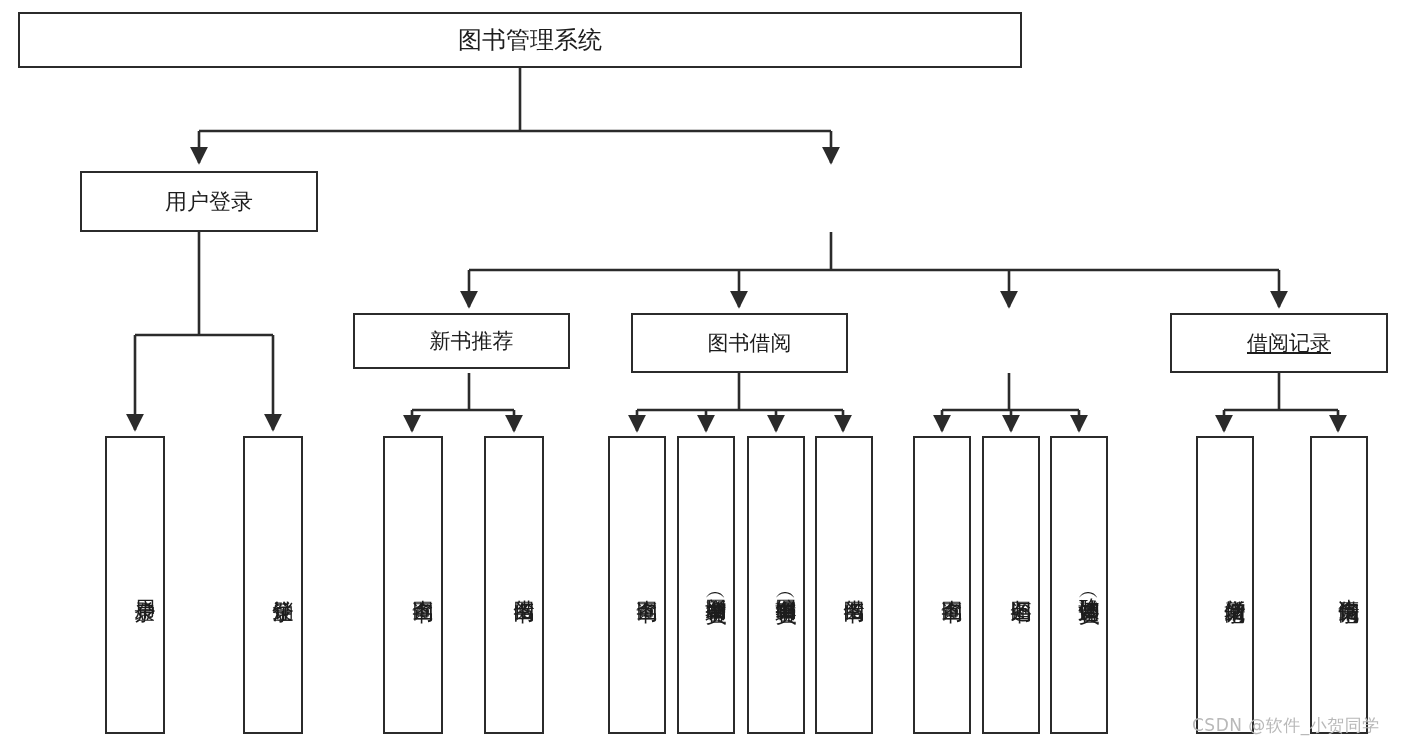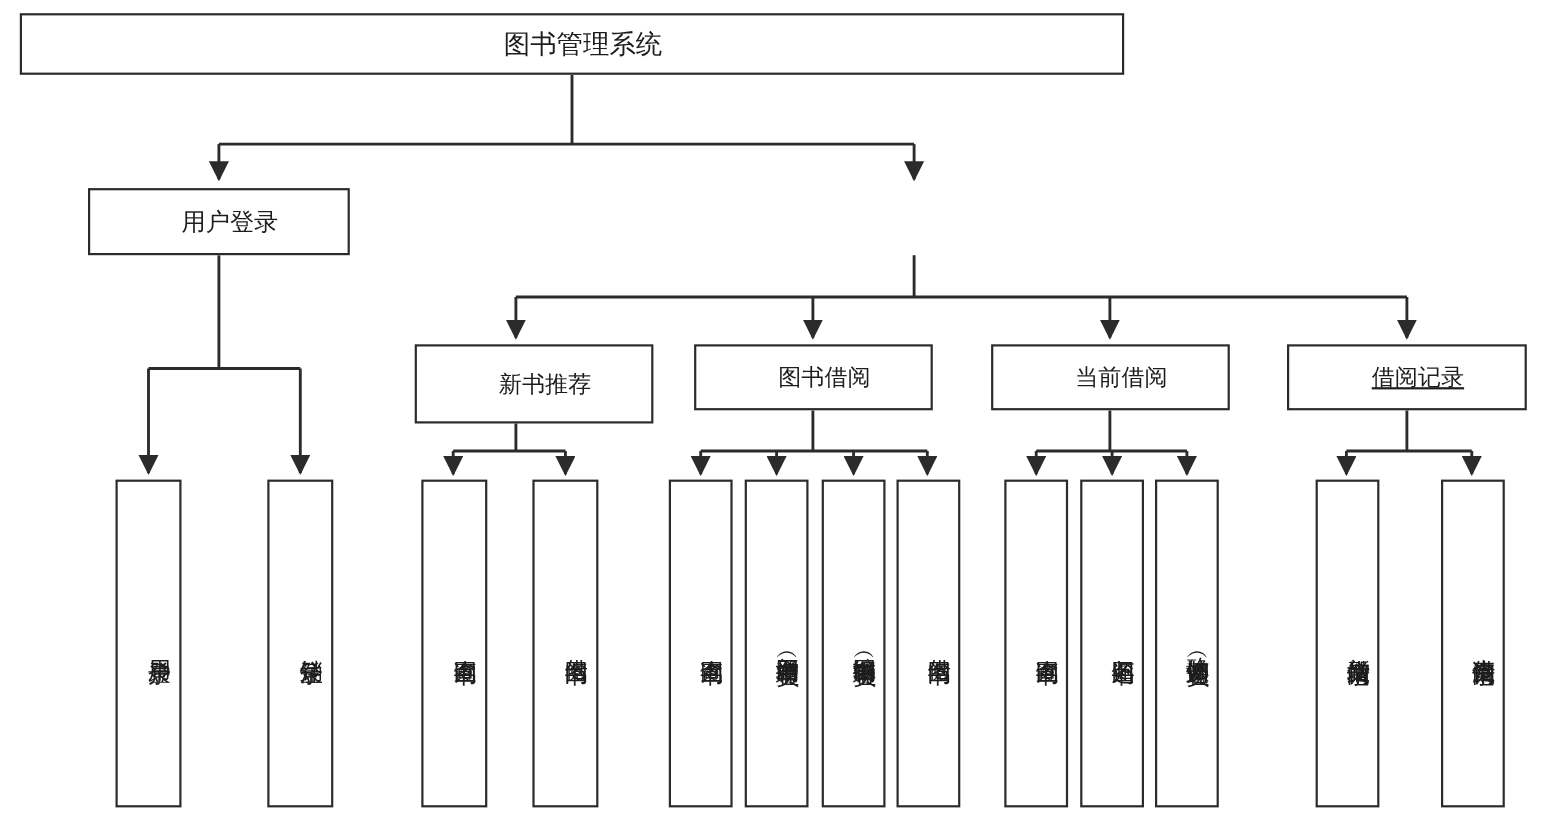--- a/index.html
+++ b/index.html
@@ -73,28 +73,25 @@
   </svg>
 
   <div class="node root" style="left:18px;top:12px;width:1004px;height:56px;">
     <span>图书管理系统</span>
   </div>
 
   <div class="node lvl1" style="left:80px;top:171px;width:238px;height:61px;">
     <span>用户登录</span>
   </div>
 
-  <div class="node lvl2" style="left:377px;top:313px;width:217px;height:72px;text-align:right;">
+  <div class="node lvl2" style="left:353px;top:313px;width:217px;height:56px;text-align:right;">
     <span>新书推荐</span>
   </div>
   <div class="node lvl2" style="left:631px;top:313px;width:217px;height:60px;">
     <span>图书借阅</span>
-  </div>
-  <div class="node lvl2" style="left:901px;top:313px;width:217px;height:60px;">
-    <span>当前借阅</span>
   </div>
   <div class="node lvl2" style="left:1170px;top:313px;width:218px;height:60px;text-decoration:underline;">
     <span>借阅记录</span>
   </div>
 
   <div class="node leaf" style="left:105px;top:436px;width:60px;height:298px;">
     <span class="vtext">用户登录</span>
   </div>
   <div class="node leaf" style="left:243px;top:436px;width:60px;height:298px;">
     <span class="vtext">注销登录</span>
@@ -130,14 +127,15 @@
     <span class="vtext">确认归还（管理员）</span>
   </div>
 
   <div class="node leaf" style="left:1196px;top:436px;width:58px;height:298px;">
     <span class="vtext">新增借阅记录</span>
   </div>
   <div class="node leaf" style="left:1310px;top:436px;width:58px;height:298px;">
     <span class="vtext">查询借阅记录</span>
   </div>
 
+  <div class="watermark">CSDN @软件_小贺同学</div>
 
 </div>
 
 </body></html>

